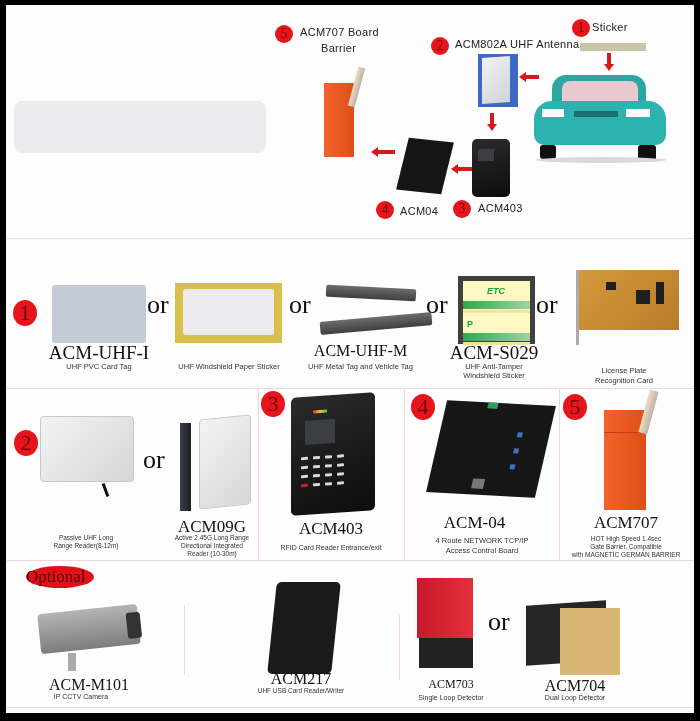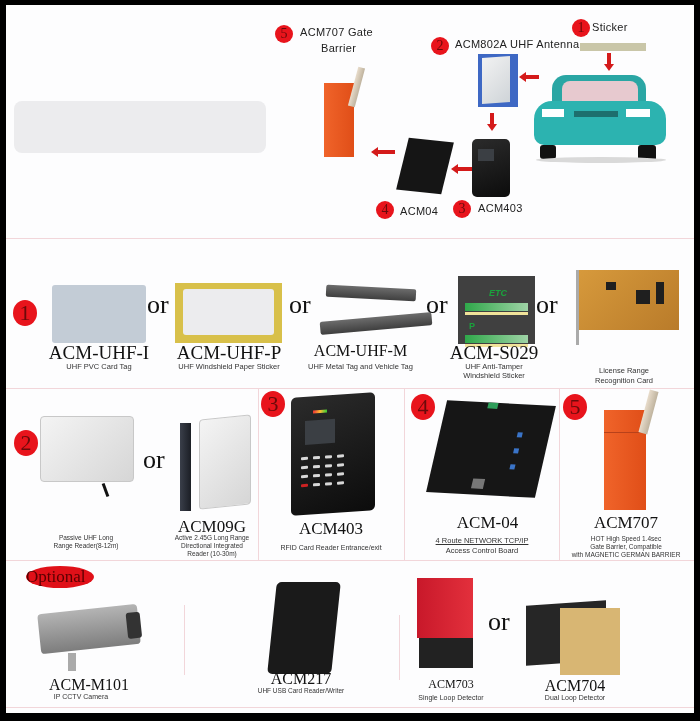--- a/index.html
+++ b/index.html
@@ -19,21 +19,21 @@
   .hline { position: absolute; height: 1px; background: #f2d6da; }
   .vline { position: absolute; width: 1px; background: #f2d6da; }
   .model { position: absolute; font-family: "Liberation Serif", serif; color: #111; text-align: center; white-space: nowrap; }
   .desc { position: absolute; font-size: 7.5px; color: #333; text-align: center; line-height: 9px; }
   .or { position: absolute; font-family: "Liberation Serif", serif; font-size: 26px; color: #111; }
   
   .card-pvc { background: #c3ccd6; border-radius: 3px; }
   .card-paper { background: #d8c04a; }
   .card-paper .inner { position: absolute; left: 8px; top: 6px; right: 8px; bottom: 8px; background: #ececee; border-radius: 3px; }
   .metal-tag { background: linear-gradient(#6c6c6c, #3f3f3f); border-radius: 2px; }
-  .etc-sticker { background: #404040; border: 7px solid #404040; }
+  .etc-sticker { background: #fef9c3; border: 5px solid #404040; }
   .etc-band { position: absolute; left: 0; right: 0; height: 8px; background: linear-gradient(90deg,#2fa84a,#9fd3a6); }
   .etc-yellow { position: absolute; left: 0; right: 0; height: 3px; background: #f1e39a; }
   .pcb { background: linear-gradient(135deg,#d79a3c,#b97b2a); }
   .pcb .chip { position: absolute; background: #1f1f1f; }
   .antenna { background: linear-gradient(135deg,#f4f4f4,#d6d6d6); border: 1px solid #c8c8c8; border-radius: 4px; }
   .reader { background: linear-gradient(160deg,#2b2b2b,#0c0c0c); border-radius: 5px; }
   .reader .screen { position: absolute; background: #3b3f44; }
   .reader .key { position: absolute; width: 7px; height: 3px; background: #d8d8d8; border-radius: 1px; }
   .board { background: #151515; transform: skewX(-8deg) rotate(6deg); }
   .barrier { background: linear-gradient(90deg,#f0642a,#e04e18); }
@@ -47,21 +47,21 @@
   .optional { position: absolute; left: 20px; top: 561px; width: 68px; height: 22px; background: #e01018; border-radius: 50%; color: #5a0000; font-family: "Liberation Serif", serif; font-size: 17px; line-height: 22px; }
 </style>
 </head>
 <body>
 
 <div class="canvas">
 
   <div class="title-box"></div>
 
   <div class="badge badge-sm" style="left:269px;top:20px;">5</div>
-  <div class="diag-label" style="left:294px;top:21px;">ACM707 Gate</div>
+  <div class="diag-label" style="left:294px;top:21px;">ACM707 Board</div>
   <div class="diag-label" style="left:315px;top:37px;">Barrier</div>
 
   <div class="abs barrier" style="left:318px;top:78px;width:30px;height:74px;"></div>
   <div class="abs boom" style="left:347px;top:62px;width:7px;height:40px;"></div>
   <div class="arrow arrow-left" style="left:371px;top:145px;width:18px;height:4px;"></div>
 
   <div class="abs board" style="left:396px;top:135px;width:46px;height:52px;"></div>
   <div class="badge badge-sm" style="left:370px;top:196px;">4</div>
   <div class="diag-label" style="left:394px;top:200px;">ACM04</div>
   <div class="arrow arrow-left" style="left:451px;top:162px;width:16px;height:4px;"></div>
@@ -121,28 +121,27 @@
   <div class="or" style="left:530px;top:285px;">or</div>
   <div class="abs pcb" style="left:570px;top:265px;width:103px;height:60px;">
     <div class="chip" style="left:60px;top:20px;width:14px;height:14px;"></div>
     <div class="chip" style="left:30px;top:12px;width:10px;height:8px;"></div>
     <div class="chip" style="left:80px;top:12px;width:8px;height:22px;"></div>
     <div class="abs" style="left:0;top:0;width:3px;height:75px;background:#aaa;"></div>
   </div>
 
   <div class="model" style="left:38px;top:337px;width:110px;font-size:19px;">ACM-UHF-I</div>
   <div class="desc" style="left:38px;top:357px;width:110px;">UHF PVC Card Tag</div>
-  <div class="model" style="left:164px;top:337px;width:118px;font-size:19px;">ACM-UHF-P</div>
   <div class="desc" style="left:164px;top:357px;width:118px;">UHF Windshield Paper Sticker</div>
   <div class="model" style="left:297px;top:337px;width:115px;font-size:16px;">ACM-UHF-M</div>
   <div class="desc" style="left:297px;top:357px;width:115px;">UHF Metal Tag and Vehicle Tag</div>
   <div class="model" style="left:440px;top:337px;width:96px;font-size:19px;">ACM-S029</div>
   <div class="desc" style="left:440px;top:357px;width:96px;">UHF Anti-Tamper</div>
   <div class="desc" style="left:440px;top:366px;width:96px;">Windshield Sticker</div>
-  <div class="desc" style="left:566px;top:361px;width:104px;">License Range</div>
+  <div class="desc" style="left:566px;top:361px;width:104px;">License Plate</div>
   <div class="desc" style="left:566px;top:371px;width:104px;">Recognition Card</div>
 
   <div class="hline" style="left:0;top:383px;width:688px;"></div>
   <div class="vline" style="left:252px;top:383px;height:172px;"></div>
   <div class="vline" style="left:398px;top:383px;height:172px;"></div>
   <div class="vline" style="left:553px;top:383px;height:172px;"></div>
 
   <div class="badge badge-md" style="left:8px;top:425px;">2</div>
   <div class="abs antenna" style="left:34px;top:411px;width:94px;height:66px;"></div>
   <div class="abs" style="left:98px;top:478px;width:3px;height:14px;background:#111;transform:rotate(-20deg);"></div>
@@ -182,22 +181,22 @@
   <div class="desc" style="left:255px;top:538px;width:140px;font-size:7px;">RFID Card Reader Entrance/exit</div>
 
   <div class="badge badge-md" style="left:405px;top:389px;">4</div>
   <div class="abs" style="left:430px;top:398px;width:110px;height:92px;background:#161616;transform:skewX(-10deg) rotate(3deg);">
     <div class="abs" style="left:42px;top:0;width:10px;height:6px;background:#2e9e5a;"></div>
     <div class="abs" style="left:78px;top:28px;width:5px;height:5px;background:#3a74c8;"></div>
     <div class="abs" style="left:78px;top:44px;width:5px;height:5px;background:#3a74c8;"></div>
     <div class="abs" style="left:78px;top:60px;width:5px;height:5px;background:#3a74c8;"></div>
     <div class="abs" style="left:44px;top:76px;width:12px;height:10px;background:#777;"></div>
   </div>
-  <div class="model" style="left:400px;top:508px;width:152px;font-size:17px;padding-left:11px;">ACM-04</div>
-  <div class="desc" style="left:400px;top:531px;width:152px;font-size:7.5px;text-decoration:underline;">4 Route NETWORK TCP/IP</div>
+  <div class="model" style="left:387px;top:508px;width:152px;font-size:17px;padding-left:11px;">ACM-04</div>
+  <div class="desc" style="left:400px;top:531px;width:152px;font-size:7.5px;">4 Route NETWORK TCP/IP</div>
   <div class="desc" style="left:400px;top:541px;width:152px;font-size:7.5px;">Access Control Board</div>
 
   <div class="badge badge-md" style="left:557px;top:389px;">5</div>
   <div class="abs barrier" style="left:598px;top:405px;width:42px;height:100px;">
     <div class="abs" style="left:0;top:22px;width:42px;height:1px;background:#b8411a;"></div>
   </div>
   <div class="abs boom" style="left:638px;top:385px;width:9px;height:44px;"></div>
   <div class="model" style="left:555px;top:508px;width:130px;font-size:17px;">ACM707</div>
   <div class="desc" style="left:555px;top:530px;width:130px;font-size:6.5px;line-height:8px;">HOT High Speed 1.4sec</div>
   <div class="desc" style="left:555px;top:538px;width:130px;font-size:6.5px;line-height:8px;">Gate Barrier, Compatible</div>

